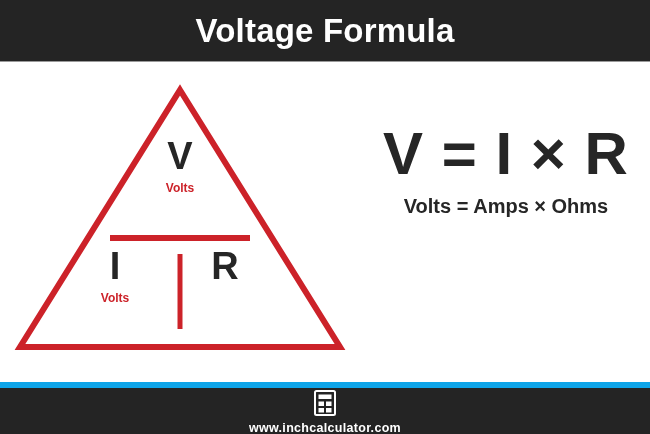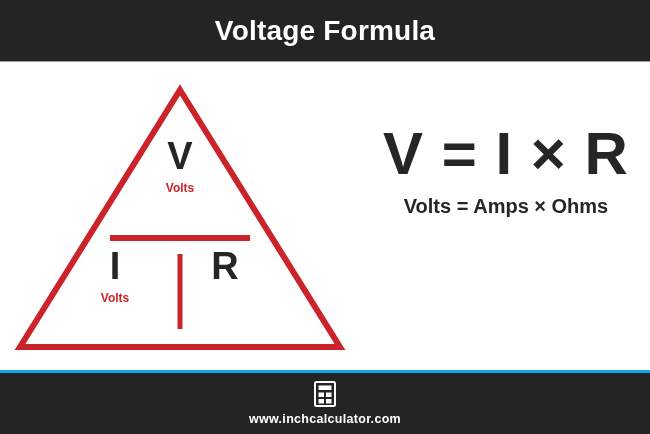--- a/index.html
+++ b/index.html
@@ -22,21 +22,21 @@
     height:62px;
     background:#242424;
     border-bottom:1px solid #9a9a9a;
     display:flex;
     align-items:center;
     justify-content:center;
     flex:0 0 auto;
   }
   .header-title {
     color:#ffffff;
-    font-size:28px;
+    font-size:33px;
     font-weight:bold;
     letter-spacing:0.2px;
     line-height:1;
   }
 
   
   .body {
     flex:1 1 auto;
     position:relative;
     background:#ffffff;
@@ -99,27 +99,27 @@
     margin-top:12px;
     font-size:20px;
     font-weight:bold;
     color:#262626;
     line-height:1;
     white-space:nowrap;
   }
 
   
   .footer {
-    height:64px;
+    height:52px;
     background:#242424;
-    border-top:3px solid #0ea5e9;
+    border-top:6px solid #0ea5e9;
     display:flex;
     flex-direction:column;
     align-items:center;
-    justify-content:center;
+    justify-content:flex-end;
     flex:0 0 auto;
   }
   .footer-logo { display:block; margin-bottom:6px; }
   .footer-url {
     color:#ffffff;
     font-size:12.5px;
     font-weight:bold;
     letter-spacing:0.3px;
     line-height:1;
   }

